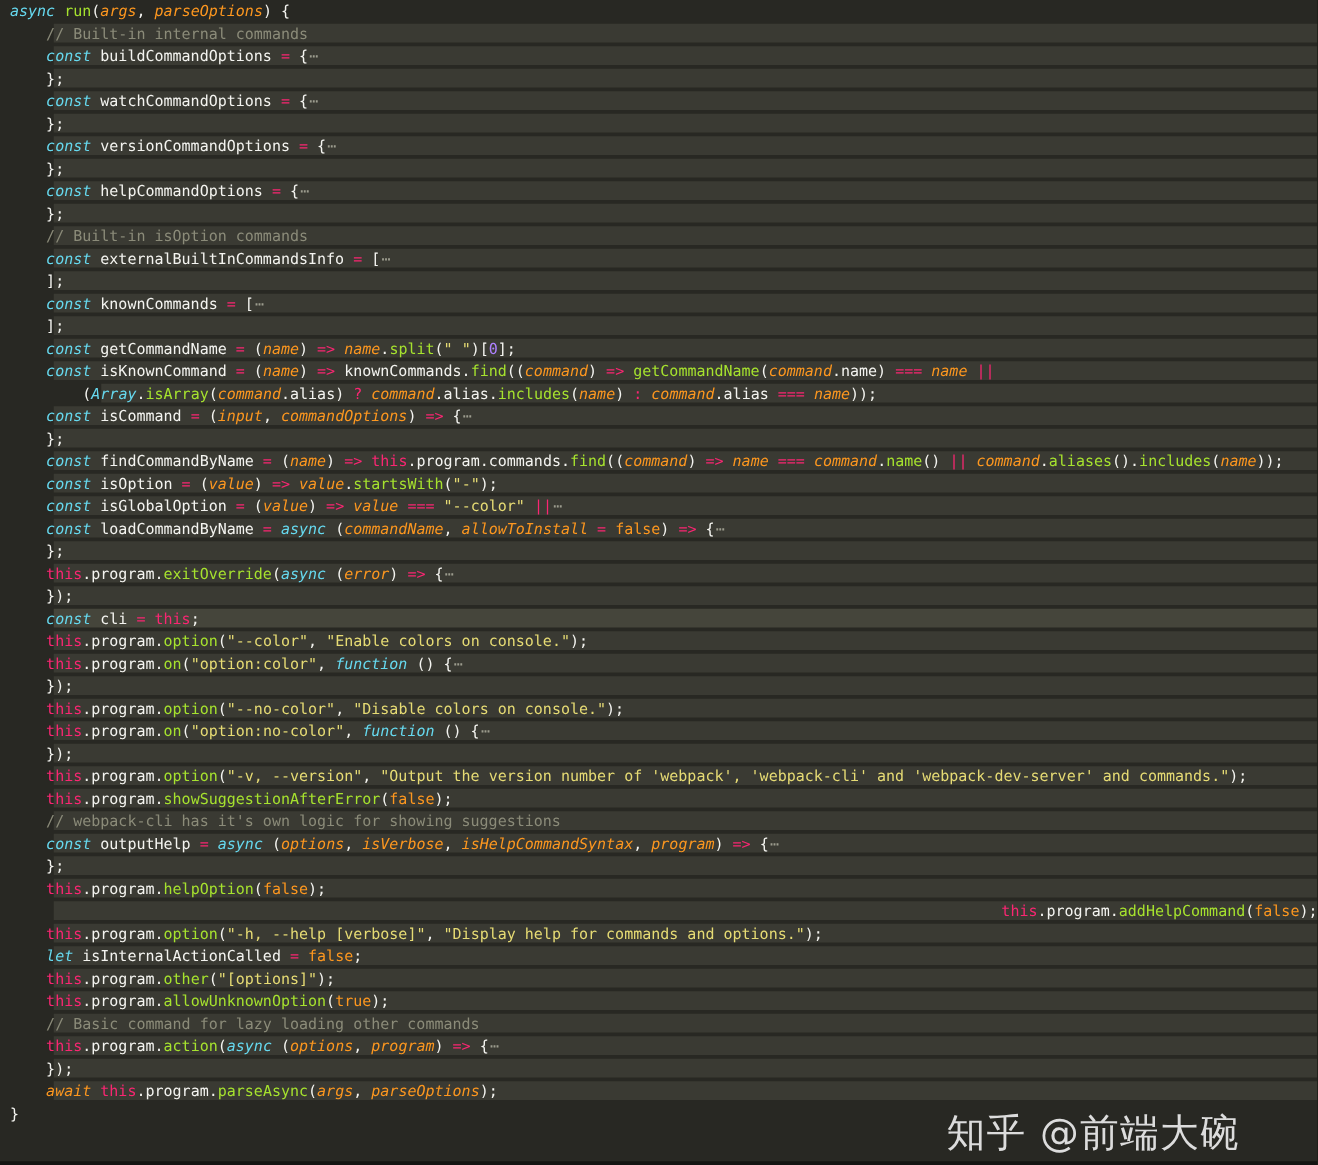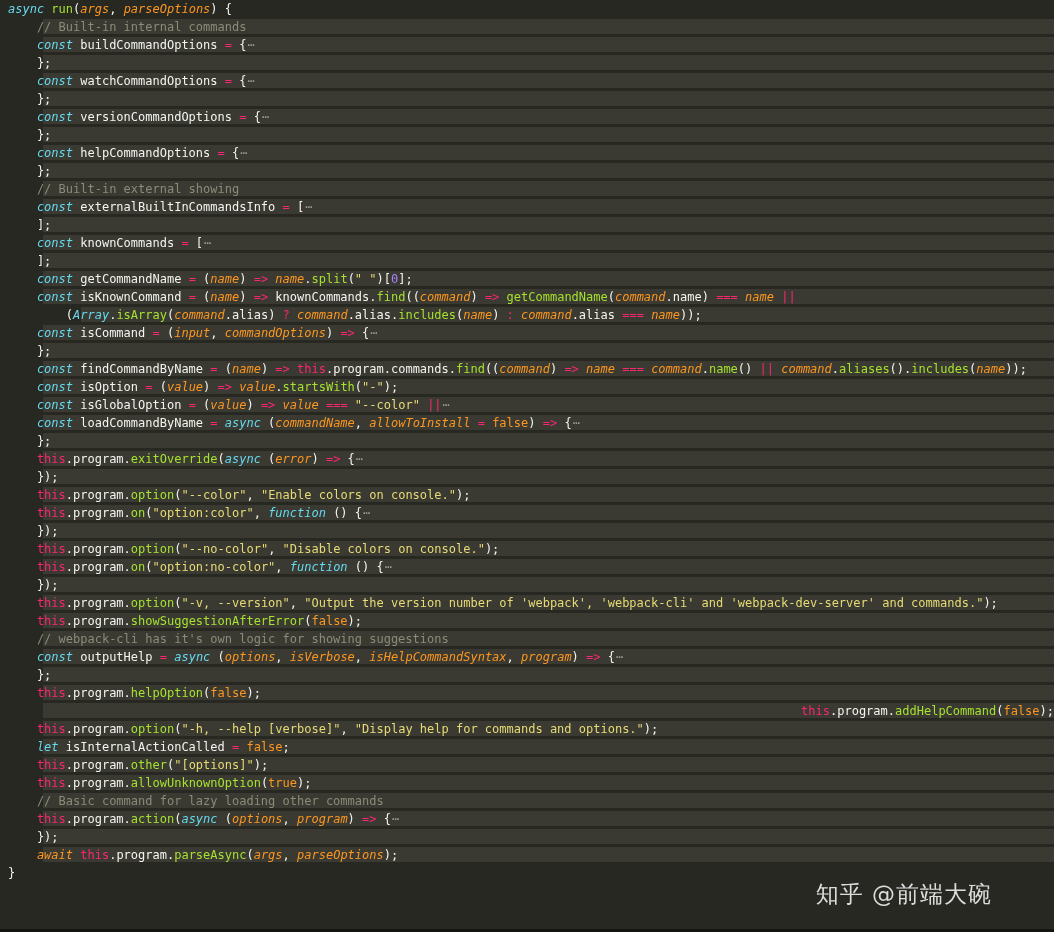--- a/index.html
+++ b/index.html
@@ -41,23 +41,23 @@
   .tk-v { color: var(--v); }
   .tk-c { color: var(--c); }
   .tk-d { color: var(--d); padding: 0 1px; }
   .tk-t { color: var(--t); }
   .tk-n { color: var(--n); }
   .tk-b { color: var(--b); }
   .tk-a { color: var(--a); font-style: italic; }
   .watermark {
     position: absolute;
     right: 62px;
-    bottom: 22px;
+    bottom: 4px;
     font-family: "DejaVu Sans", sans-serif;
-    font-size: 23px;
+    font-size: 31px;
     font-weight: 500;
     letter-spacing: 1px;
     color: var(--wm, #dcdcdc);
     z-index: 5;
   }
   .bottom-edge {
     position: absolute;
     left: 0; right: 0; bottom: 0;
     height: 3px;
     background: #141412;
@@ -72,37 +72,38 @@
       <div class="line"><span class="code" style="padding-left: calc(0ch + 8px);"><span class="tk-k">async </span><span class="tk-f">run</span><span class="tk-v">(</span><span class="tk-p">args</span><span class="tk-v">, </span><span class="tk-p">parseOptions</span><span class="tk-v">) {</span></span></div>
       <div class="line"><div class="stripe" style="left: calc(4ch + 4px);"></div><span class="code" style="padding-left: calc(4ch + 8px);"><span class="tk-c">// Built-in internal commands</span></span></div>
       <div class="line"><div class="stripe" style="left: calc(4ch + 4px);"></div><span class="code" style="padding-left: calc(4ch + 8px);"><span class="tk-k">const </span><span class="tk-v">buildCommandOptions </span><span class="tk-o">=</span><span class="tk-v"> {</span><span class="tk-d">⋯</span></span></div>
       <div class="line"><div class="stripe" style="left: calc(4ch + 4px);"></div><span class="code" style="padding-left: calc(4ch + 8px);"><span class="tk-v">};</span></span></div>
       <div class="line"><div class="stripe" style="left: calc(4ch + 4px);"></div><span class="code" style="padding-left: calc(4ch + 8px);"><span class="tk-k">const </span><span class="tk-v">watchCommandOptions </span><span class="tk-o">=</span><span class="tk-v"> {</span><span class="tk-d">⋯</span></span></div>
       <div class="line"><div class="stripe" style="left: calc(4ch + 4px);"></div><span class="code" style="padding-left: calc(4ch + 8px);"><span class="tk-v">};</span></span></div>
       <div class="line"><div class="stripe" style="left: calc(4ch + 4px);"></div><span class="code" style="padding-left: calc(4ch + 8px);"><span class="tk-k">const </span><span class="tk-v">versionCommandOptions </span><span class="tk-o">=</span><span class="tk-v"> {</span><span class="tk-d">⋯</span></span></div>
       <div class="line"><div class="stripe" style="left: calc(4ch + 4px);"></div><span class="code" style="padding-left: calc(4ch + 8px);"><span class="tk-v">};</span></span></div>
       <div class="line"><div class="stripe" style="left: calc(4ch + 4px);"></div><span class="code" style="padding-left: calc(4ch + 8px);"><span class="tk-k">const </span><span class="tk-v">helpCommandOptions </span><span class="tk-o">=</span><span class="tk-v"> {</span><span class="tk-d">⋯</span></span></div>
       <div class="line"><div class="stripe" style="left: calc(4ch + 4px);"></div><span class="code" style="padding-left: calc(4ch + 8px);"><span class="tk-v">};</span></span></div>
-      <div class="line"><div class="stripe" style="left: calc(4ch + 4px);"></div><span class="code" style="padding-left: calc(4ch + 8px);"><span class="tk-c">// Built-in external showing</span></span></div>
+      <div class="line"><div class="stripe" style="left: calc(4ch + 4px);"></div><span class="code" style="padding-left: calc(4ch + 8px);"><span class="tk-c">// Built-in isOption commands</span></span></div>
       <div class="line"><div class="stripe" style="left: calc(4ch + 4px);"></div><span class="code" style="padding-left: calc(4ch + 8px);"><span class="tk-k">const </span><span class="tk-v">externalBuiltInCommandsInfo </span><span class="tk-o">=</span><span class="tk-v"> [</span><span class="tk-d">⋯</span></span></div>
       <div class="line"><div class="stripe" style="left: calc(4ch + 4px);"></div><span class="code" style="padding-left: calc(4ch + 8px);"><span class="tk-v">];</span></span></div>
       <div class="line"><div class="stripe" style="left: calc(4ch + 4px);"></div><span class="code" style="padding-left: calc(4ch + 8px);"><span class="tk-k">const </span><span class="tk-v">knownCommands </span><span class="tk-o">=</span><span class="tk-v"> [</span><span class="tk-d">⋯</span></span></div>
       <div class="line"><div class="stripe" style="left: calc(4ch + 4px);"></div><span class="code" style="padding-left: calc(4ch + 8px);"><span class="tk-v">];</span></span></div>
       <div class="line"><div class="stripe" style="left: calc(4ch + 4px);"></div><span class="code" style="padding-left: calc(4ch + 8px);"><span class="tk-k">const </span><span class="tk-v">getCommandName </span><span class="tk-o">=</span><span class="tk-v"> (</span><span class="tk-p">name</span><span class="tk-v">) </span><span class="tk-o">=&gt;</span><span class="tk-v"> </span><span class="tk-p">name</span><span class="tk-v">.</span><span class="tk-f">split</span><span class="tk-v">(</span><span class="tk-s">" "</span><span class="tk-v">)[</span><span class="tk-n">0</span><span class="tk-v">];</span></span></div>
       <div class="line"><div class="stripe" style="left: calc(4ch + 4px);"></div><span class="code" style="padding-left: calc(4ch + 8px);"><span class="tk-k">const </span><span class="tk-v">isKnownCommand </span><span class="tk-o">=</span><span class="tk-v"> (</span><span class="tk-p">name</span><span class="tk-v">) </span><span class="tk-o">=&gt;</span><span class="tk-v"> knownCommands.</span><span class="tk-f">find</span><span class="tk-v">((</span><span class="tk-p">command</span><span class="tk-v">) </span><span class="tk-o">=&gt;</span><span class="tk-v"> </span><span class="tk-f">getCommandName</span><span class="tk-v">(</span><span class="tk-p">command</span><span class="tk-v">.name) </span><span class="tk-o">===</span><span class="tk-v"> </span><span class="tk-p">name</span><span class="tk-v"> </span><span class="tk-o">||</span></span></div>
       <div class="line"><div class="stripe" style="left: calc(8ch + 4px);"></div><span class="code" style="padding-left: calc(8ch + 8px);"><span class="tk-v">(</span><span class="tk-k">Array</span><span class="tk-v">.</span><span class="tk-f">isArray</span><span class="tk-v">(</span><span class="tk-p">command</span><span class="tk-v">.alias) </span><span class="tk-o">?</span><span class="tk-v"> </span><span class="tk-p">command</span><span class="tk-v">.alias.</span><span class="tk-f">includes</span><span class="tk-v">(</span><span class="tk-p">name</span><span class="tk-v">) </span><span class="tk-o">:</span><span class="tk-v"> </span><span class="tk-p">command</span><span class="tk-v">.alias </span><span class="tk-o">===</span><span class="tk-v"> </span><span class="tk-p">name</span><span class="tk-v">));</span></span></div>
       <div class="line"><div class="stripe" style="left: calc(4ch + 4px);"></div><span class="code" style="padding-left: calc(4ch + 8px);"><span class="tk-k">const </span><span class="tk-v">isCommand </span><span class="tk-o">=</span><span class="tk-v"> (</span><span class="tk-p">input</span><span class="tk-v">, </span><span class="tk-p">commandOptions</span><span class="tk-v">) </span><span class="tk-o">=&gt;</span><span class="tk-v"> {</span><span class="tk-d">⋯</span></span></div>
       <div class="line"><div class="stripe" style="left: calc(4ch + 4px);"></div><span class="code" style="padding-left: calc(4ch + 8px);"><span class="tk-v">};</span></span></div>
       <div class="line"><div class="stripe" style="left: calc(4ch + 4px);"></div><span class="code" style="padding-left: calc(4ch + 8px);"><span class="tk-k">const </span><span class="tk-v">findCommandByName </span><span class="tk-o">=</span><span class="tk-v"> (</span><span class="tk-p">name</span><span class="tk-v">) </span><span class="tk-o">=&gt;</span><span class="tk-v"> </span><span class="tk-t">this</span><span class="tk-v">.program.commands.</span><span class="tk-f">find</span><span class="tk-v">((</span><span class="tk-p">command</span><span class="tk-v">) </span><span class="tk-o">=&gt;</span><span class="tk-v"> </span><span class="tk-p">name</span><span class="tk-v"> </span><span class="tk-o">===</span><span class="tk-v"> </span><span class="tk-p">command</span><span class="tk-v">.</span><span class="tk-f">name</span><span class="tk-v">() </span><span class="tk-o">||</span><span class="tk-v"> </span><span class="tk-p">command</span><span class="tk-v">.</span><span class="tk-f">aliases</span><span class="tk-v">().</span><span class="tk-f">includes</span><span class="tk-v">(</span><span class="tk-p">name</span><span class="tk-v">));</span></span></div>
       <div class="line"><div class="stripe" style="left: calc(4ch + 4px);"></div><span class="code" style="padding-left: calc(4ch + 8px);"><span class="tk-k">const </span><span class="tk-v">isOption </span><span class="tk-o">=</span><span class="tk-v"> (</span><span class="tk-p">value</span><span class="tk-v">) </span><span class="tk-o">=&gt;</span><span class="tk-v"> </span><span class="tk-p">value</span><span class="tk-v">.</span><span class="tk-f">startsWith</span><span class="tk-v">(</span><span class="tk-s">"-"</span><span class="tk-v">);</span></span></div>
       <div class="line"><div class="stripe" style="left: calc(4ch + 4px);"></div><span class="code" style="padding-left: calc(4ch + 8px);"><span class="tk-k">const </span><span class="tk-v">isGlobalOption </span><span class="tk-o">=</span><span class="tk-v"> (</span><span class="tk-p">value</span><span class="tk-v">) </span><span class="tk-o">=&gt;</span><span class="tk-v"> </span><span class="tk-p">value</span><span class="tk-v"> </span><span class="tk-o">===</span><span class="tk-v"> </span><span class="tk-s">"--color"</span><span class="tk-v"> </span><span class="tk-o">||</span><span class="tk-d">⋯</span></span></div>
       <div class="line"><div class="stripe" style="left: calc(4ch + 4px);"></div><span class="code" style="padding-left: calc(4ch + 8px);"><span class="tk-k">const </span><span class="tk-v">loadCommandByName </span><span class="tk-o">=</span><span class="tk-v"> </span><span class="tk-k">async</span><span class="tk-v"> (</span><span class="tk-p">commandName</span><span class="tk-v">, </span><span class="tk-p">allowToInstall</span><span class="tk-v"> </span><span class="tk-o">=</span><span class="tk-v"> </span><span class="tk-b">false</span><span class="tk-v">) </span><span class="tk-o">=&gt;</span><span class="tk-v"> {</span><span class="tk-d">⋯</span></span></div>
       <div class="line"><div class="stripe" style="left: calc(4ch + 4px);"></div><span class="code" style="padding-left: calc(4ch + 8px);"><span class="tk-v">};</span></span></div>
       <div class="line"><div class="stripe" style="left: calc(4ch + 4px);"></div><span class="code" style="padding-left: calc(4ch + 8px);"><span class="tk-t">this</span><span class="tk-v">.program.</span><span class="tk-f">exitOverride</span><span class="tk-v">(</span><span class="tk-k">async</span><span class="tk-v"> (</span><span class="tk-p">error</span><span class="tk-v">) </span><span class="tk-o">=&gt;</span><span class="tk-v"> {</span><span class="tk-d">⋯</span></span></div>
       <div class="line"><div class="stripe" style="left: calc(4ch + 4px);"></div><span class="code" style="padding-left: calc(4ch + 8px);"><span class="tk-v">});</span></span></div>
+      <div class="line"><div class="stripe hl" style="left: calc(4ch + 4px);"></div><span class="code" style="padding-left: calc(4ch + 8px);"><span class="tk-k">const </span><span class="tk-v">cli </span><span class="tk-o">=</span><span class="tk-v"> </span><span class="tk-t">this</span><span class="tk-v">;</span></span></div>
       <div class="line"><div class="stripe" style="left: calc(4ch + 4px);"></div><span class="code" style="padding-left: calc(4ch + 8px);"><span class="tk-t">this</span><span class="tk-v">.program.</span><span class="tk-f">option</span><span class="tk-v">(</span><span class="tk-s">"--color"</span><span class="tk-v">, </span><span class="tk-s">"Enable colors on console."</span><span class="tk-v">);</span></span></div>
       <div class="line"><div class="stripe" style="left: calc(4ch + 4px);"></div><span class="code" style="padding-left: calc(4ch + 8px);"><span class="tk-t">this</span><span class="tk-v">.program.</span><span class="tk-f">on</span><span class="tk-v">(</span><span class="tk-s">"option:color"</span><span class="tk-v">, </span><span class="tk-k">function</span><span class="tk-v"> () {</span><span class="tk-d">⋯</span></span></div>
       <div class="line"><div class="stripe" style="left: calc(4ch + 4px);"></div><span class="code" style="padding-left: calc(4ch + 8px);"><span class="tk-v">});</span></span></div>
       <div class="line"><div class="stripe" style="left: calc(4ch + 4px);"></div><span class="code" style="padding-left: calc(4ch + 8px);"><span class="tk-t">this</span><span class="tk-v">.program.</span><span class="tk-f">option</span><span class="tk-v">(</span><span class="tk-s">"--no-color"</span><span class="tk-v">, </span><span class="tk-s">"Disable colors on console."</span><span class="tk-v">);</span></span></div>
       <div class="line"><div class="stripe" style="left: calc(4ch + 4px);"></div><span class="code" style="padding-left: calc(4ch + 8px);"><span class="tk-t">this</span><span class="tk-v">.program.</span><span class="tk-f">on</span><span class="tk-v">(</span><span class="tk-s">"option:no-color"</span><span class="tk-v">, </span><span class="tk-k">function</span><span class="tk-v"> () {</span><span class="tk-d">⋯</span></span></div>
       <div class="line"><div class="stripe" style="left: calc(4ch + 4px);"></div><span class="code" style="padding-left: calc(4ch + 8px);"><span class="tk-v">});</span></span></div>
       <div class="line"><div class="stripe" style="left: calc(4ch + 4px);"></div><span class="code" style="padding-left: calc(4ch + 8px);"><span class="tk-t">this</span><span class="tk-v">.program.</span><span class="tk-f">option</span><span class="tk-v">(</span><span class="tk-s">"-v, --version"</span><span class="tk-v">, </span><span class="tk-s">"Output the version number of 'webpack', 'webpack-cli' and 'webpack-dev-server' and commands."</span><span class="tk-v">);</span></span></div>
       <div class="line"><div class="stripe" style="left: calc(4ch + 4px);"></div><span class="code" style="padding-left: calc(4ch + 8px);"><span class="tk-t">this</span><span class="tk-v">.program.</span><span class="tk-f">showSuggestionAfterError</span><span class="tk-v">(</span><span class="tk-b">false</span><span class="tk-v">);</span></span></div>
       <div class="line"><div class="stripe" style="left: calc(4ch + 4px);"></div><span class="code" style="padding-left: calc(4ch + 8px);"><span class="tk-c">// webpack-cli has it's own logic for showing suggestions</span></span></div>
       <div class="line"><div class="stripe" style="left: calc(4ch + 4px);"></div><span class="code" style="padding-left: calc(4ch + 8px);"><span class="tk-k">const </span><span class="tk-v">outputHelp </span><span class="tk-o">=</span><span class="tk-v"> </span><span class="tk-k">async</span><span class="tk-v"> (</span><span class="tk-p">options</span><span class="tk-v">, </span><span class="tk-p">isVerbose</span><span class="tk-v">, </span><span class="tk-p">isHelpCommandSyntax</span><span class="tk-v">, </span><span class="tk-p">program</span><span class="tk-v">) </span><span class="tk-o">=&gt;</span><span class="tk-v"> {</span><span class="tk-d">⋯</span></span></div>

